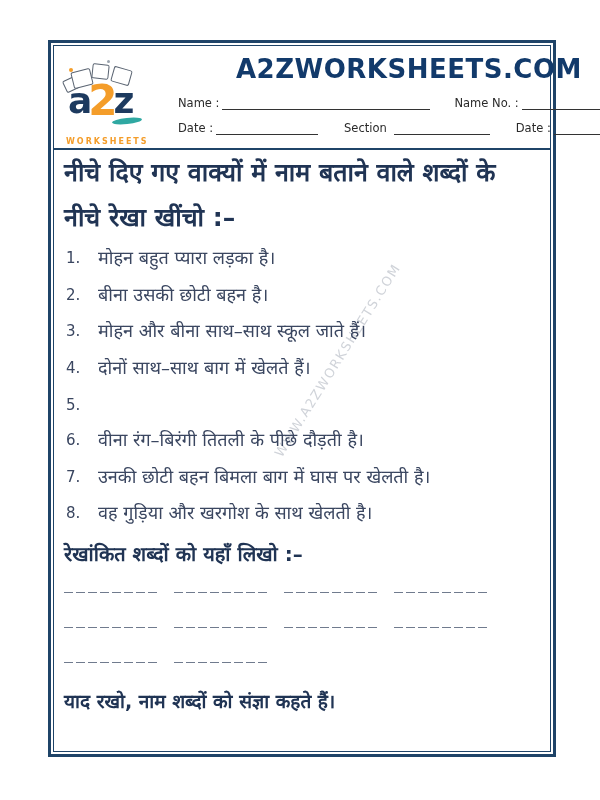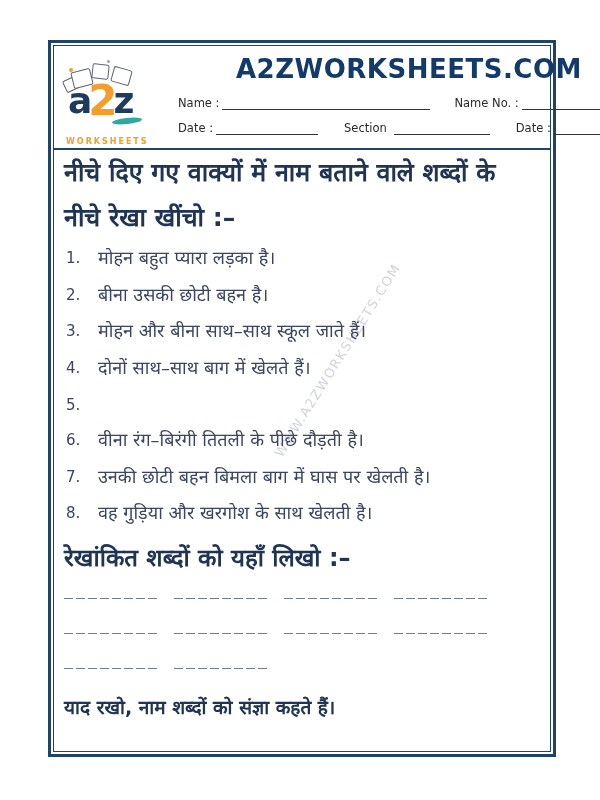--- a/index.html
+++ b/index.html
@@ -75,21 +75,21 @@
   .ws-title{text-align:center;font-size:21px;font-weight:bold;color:var(--text-dark);margin-top:12px;}
   .instruction{font-size:25px;font-weight:bold;color:var(--text-dark);line-height:1.8;margin-top:0;}
 
   .sentences{list-style:none;margin-top:8px;}
   .sentences li{
     display:flex;font-size:18px;color:var(--text-body);
     margin:0 0 16px 2px;line-height:1.15;
   }
   .sentences .num{flex:0 0 32px;font-size:15px;padding-top:2px;color:var(--text-body);}
 
-  .write-heading{font-size:24px;font-weight:bold;color:var(--text-dark);margin-top:2px;}
+  .write-heading{font-size:20px;font-weight:bold;color:var(--text-dark);margin-top:2px;}
 
   .blanks{margin-top:16px;}
   .blank-row{margin-bottom:25px;line-height:0;}
   .blank{
     display:inline-block;width:95px;height:10px;margin-right:15px;
     background-image:repeating-linear-gradient(90deg,var(--blank-line) 0 9px,transparent 9px 12px);
     background-size:100% 1.5px;background-repeat:no-repeat;background-position:0 100%;
   }
 
   .note{font-size:19px;font-weight:bold;color:var(--text-dark);margin-top:22px;}

